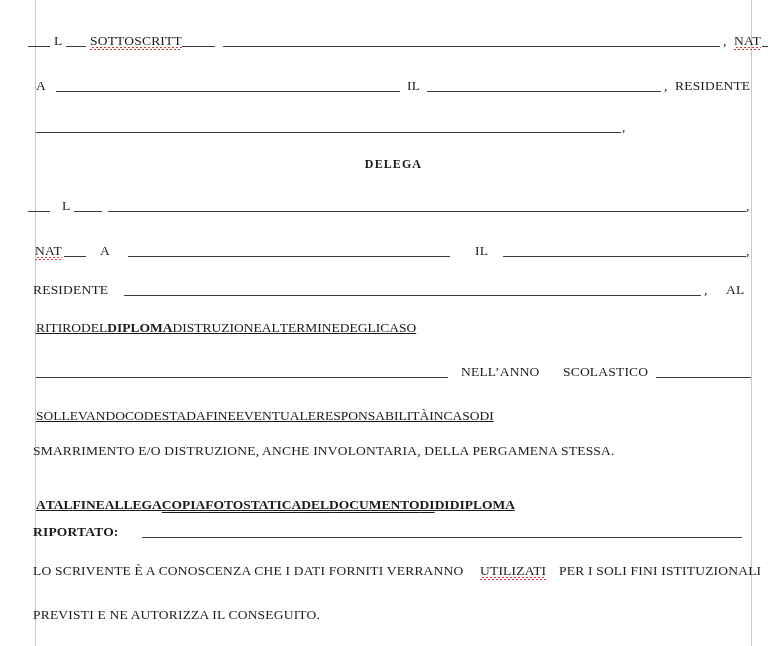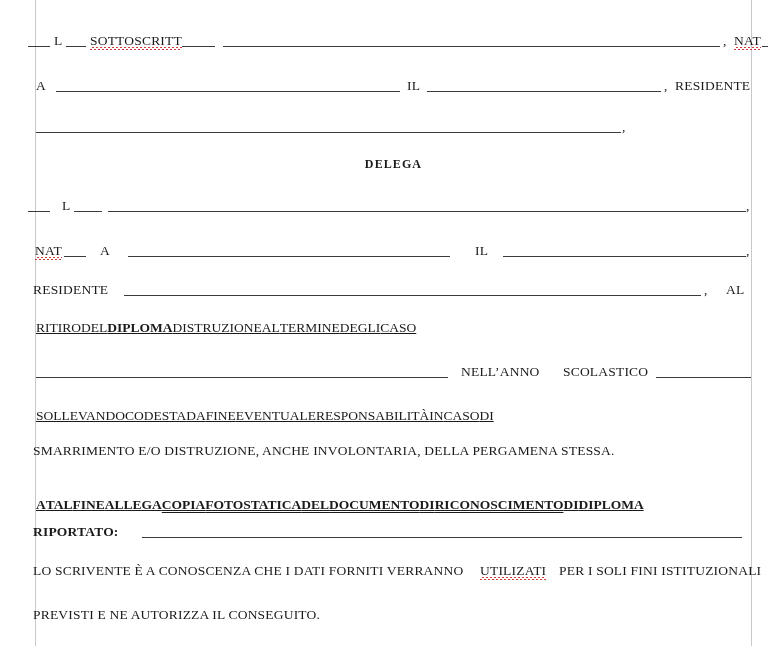--- a/index.html
+++ b/index.html
@@ -224,21 +224,20 @@
     <div class="justified bold" style="top:497px">
       <span>A</span>
       <span>TAL</span>
       <span>FINE</span>
       <span>ALLEGA</span>
       <span class="uline">COPIA</span>
       <span class="uline">FOTOSTATICA</span>
       <span class="uline">DEL</span>
       <span class="uline">DOCUMENTO</span>
       <span class="uline">DI</span>
-      <span class="uline">RICONOSCIMENTO</span>
       <span>DI</span>
       <span>DIPLOMA</span>
     </div>
 
     <div class="line" style="top:538px">
       <span class="seg bold" style="left:-3px">RIPORTATO:</span>
       <span class="seg rule thick" style="left:106px; width:600px"></span>
     </div>
 
     <div class="line" style="top:577px">

